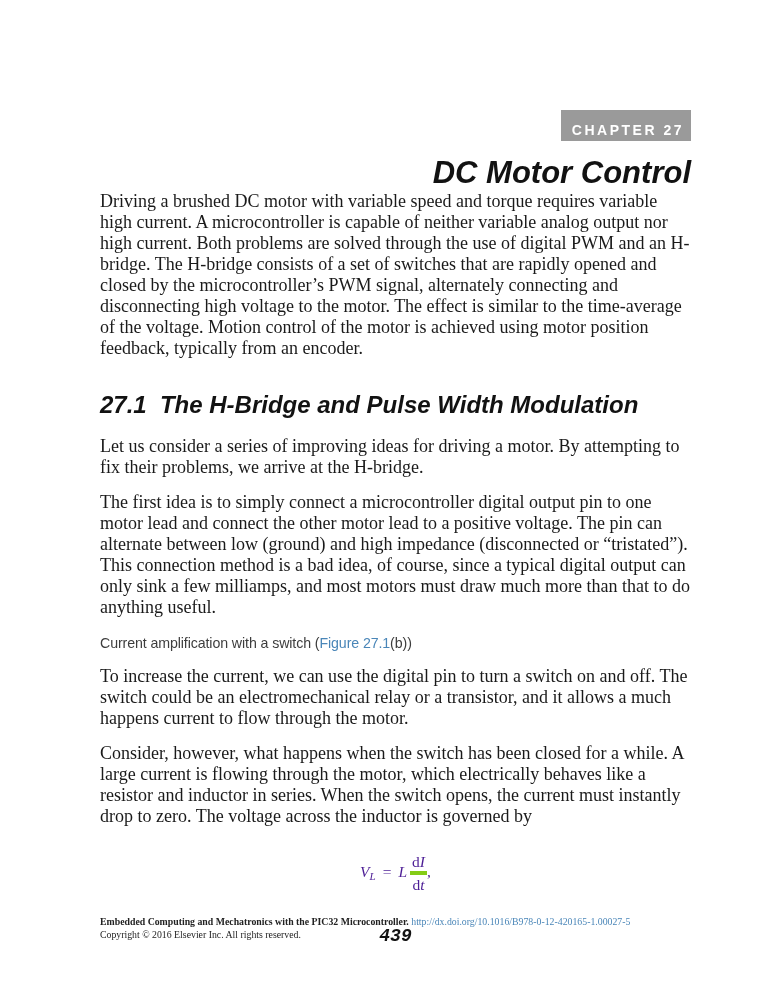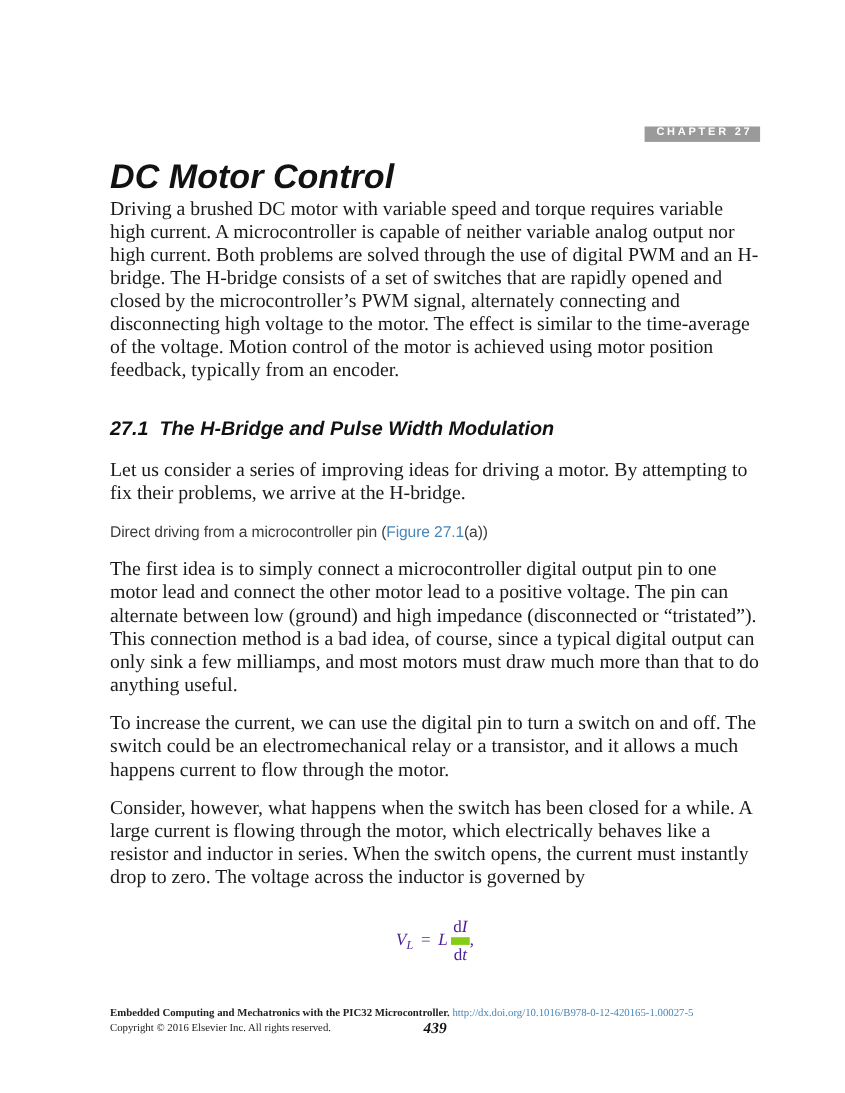--- a/index.html
+++ b/index.html
@@ -25,48 +25,49 @@
     margin-top: 110px;
     text-align: right;
   }
 
   .chapter-box {
     display: inline-block;
     background: var(--chapter-box-bg, #9a9a9a);
     color: var(--chapter-box-text, #ffffff);
     font-family: "Liberation Sans", sans-serif;
     font-weight: bold;
-    font-size: 10px;
+    font-size: 14px;
     letter-spacing: 2.5px;
-    padding: 0 7px 3px 11px;
+    padding: 12px 7px 3px 11px;
   }
 
   .chapter-title {
     margin: 14px 0 0 0;
     font-family: "Liberation Sans", sans-serif;
     font-style: italic;
     font-weight: bold;
     font-size: 31px;
     line-height: 1.15;
     color: #121212;
+    text-align: right;
   }
 
   p.body {
     font-size: 18px;
     line-height: 21px;
     margin: 0 0 14px 0;
   }
 
   .intro { margin-top: 56px; }
 
   .section-heading {
     font-family: "Liberation Sans", sans-serif;
     font-style: italic;
     font-weight: bold;
-    font-size: 18px;
+    font-size: 24px;
     color: #121212;
     margin: 32px 0 17px 0;
   }
   .section-num { margin-right: 0.55em; }
 
   .subhead {
     font-family: "Liberation Sans", sans-serif;
     font-size: 14.2px;
     color: var(--subhead-text, #3d3d3d);
     margin: 17px 0 15px 0;
@@ -95,21 +96,21 @@
   .eq-op { margin: 0 7px; }
   .frac {
     display: inline-block;
     vertical-align: middle;
     text-align: center;
     line-height: 1.12;
     margin-left: 3px;
   }
   .frac-num {
     display: block;
-    border-bottom: 7px solid #84cc16;
+    border-bottom: 4px solid #84cc16;
     padding: 0 2px 1px 2px;
   }
   .frac-den { display: block; padding-top: 1px; }
 
   .footer {
     position: absolute;
     left: 100px;
     top: 916px;
     width: 591px;
     font-size: 9.8px;
@@ -117,24 +118,24 @@
     color: #222222;
   }
   .footer-bold { font-weight: bold; }
 
   .page-number {
     position: absolute;
     left: 0;
     right: 0;
     top: 14px;
     text-align: center;
-    font-family: Liberation Serif, serif;
+    font-family: Liberation Mono, monospace;
     font-weight: bold;
     font-style: italic;
-    font-size: 14px;
+    font-size: 18px;
     color: #121212;
   }
 </style>
 </head>
 <body>
 
 <div class="page">
   <div class="content">
 
     <div class="chapter-row">
@@ -142,24 +143,24 @@
     </div>
 
     <h1 class="chapter-title">DC Motor Control</h1>
 
     <p class="body intro">Driving a brushed DC motor with variable speed and torque requires variable high current. A microcontroller is capable of neither variable analog output nor high current. Both problems are solved through the use of digital PWM and an H-bridge. The H-bridge consists of a set of switches that are rapidly opened and closed by the microcontroller’s PWM signal, alternately connecting and disconnecting high voltage to the motor. The effect is similar to the time-average of the voltage. Motion control of the motor is achieved using motor position feedback, typically from an encoder.</p>
 
     <h2 class="section-heading"><span class="section-num">27.1</span><span>The H-Bridge and Pulse Width Modulation</span></h2>
 
     <p class="body">Let us consider a series of improving ideas for driving a motor. By attempting to fix their problems, we arrive at the H-bridge.</p>
 
-    <p class="subhead"><span>Direct driving from a microcontroller pin (</span><a class="fig-link">Figure 27.1</a><span>(a))</span></p>
 
     <p class="body">The first idea is to simply connect a microcontroller digital output pin to one motor lead and connect the other motor lead to a positive voltage. The pin can alternate between low (ground) and high impedance (disconnected or “tristated”). This connection method is a bad idea, of course, since a typical digital output can only sink a few milliamps, and most motors must draw much more than that to do anything useful.</p>
 
+    <p class="subhead"><span>Current amplification with a switch (</span><a class="fig-link">Figure 27.1</a><span>(b))</span></p>
 
     <p class="body">To increase the current, we can use the digital pin to turn a switch on and off. The switch could be an electromechanical relay or a transistor, and it allows a much happens current to flow through the motor.</p>
 
     <p class="body">Consider, however, what happens when the switch has been closed for a while. A large current is flowing through the motor, which electrically behaves like a resistor and inductor in series. When the switch opens, the current must instantly drop to zero. The voltage across the inductor is governed by</p>
 
     <div class="equation"><span class="eq-var">V</span><span class="eq-sub">L</span><span class="eq-op">=</span><span class="eq-var">L</span><span class="frac"><span class="frac-num"><span class="eq-rm">d</span><span class="eq-var">I</span></span><span class="frac-den"><span class="eq-rm">d</span><span class="eq-var">t</span></span></span><span>,</span></div>
 
   </div>
 
   <div class="footer">

